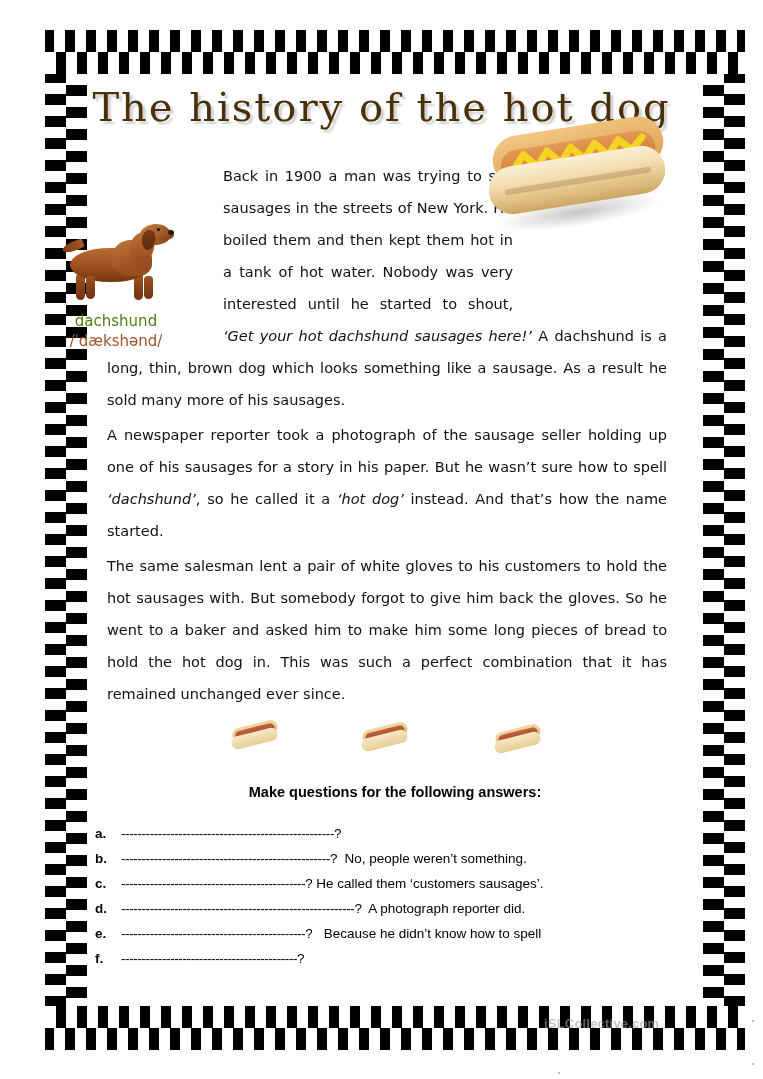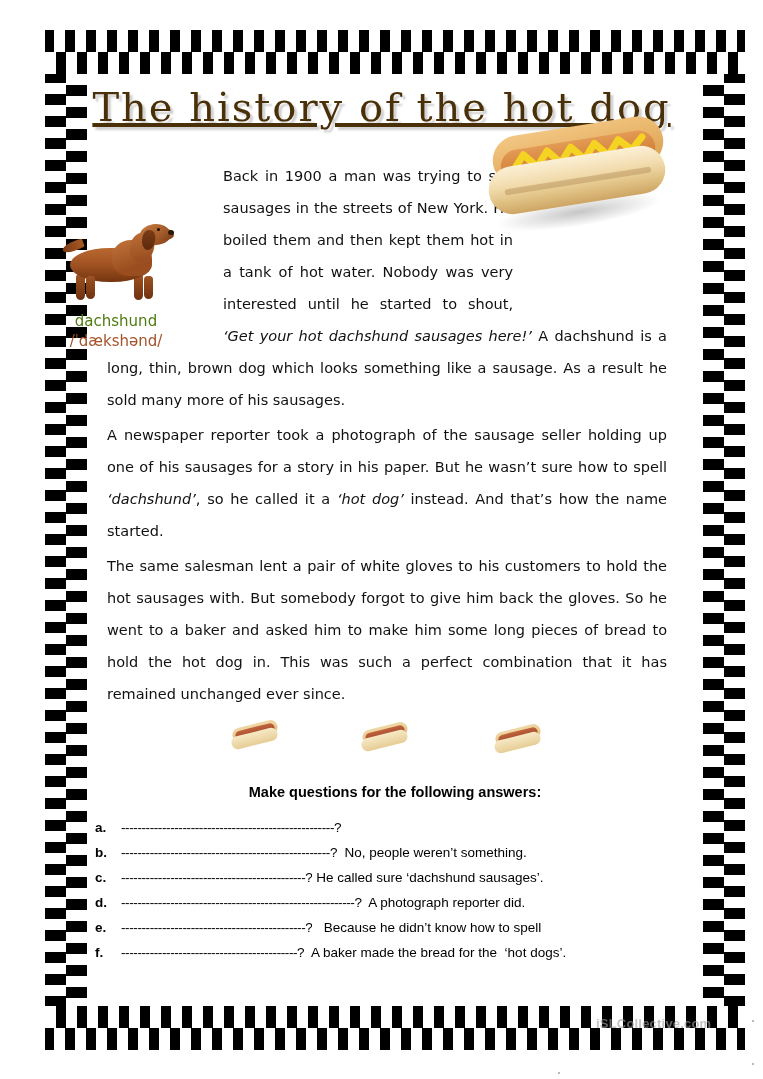--- a/index.html
+++ b/index.html
@@ -94,21 +94,20 @@
     top: 40px;
     width: 673px;
     text-align: center;
     font-family: "DejaVu Serif", serif;
     font-size: 40px;
     font-weight: 400;
     letter-spacing: 2px;
     color: #4a3008;
     text-shadow: 3px 3px 2px rgba(150,150,150,0.45);
     white-space: nowrap;
-    text-decoration: underline;
   }
 
   
   #story {
     position: absolute;
     left: 62px;
     top: 116px;
     width: 560px;
     font-family: "DejaVu Sans", sans-serif;
     font-size: 14.5px;
@@ -376,21 +375,21 @@
     left: 50px;
     top: 740px;
     width: 600px;
     font-family: "Liberation Sans", sans-serif;
     color: #000000;
   }
   #questions-heading {
     text-align: center;
     font-size: 14.5px;
     font-weight: bold;
-    margin-bottom: 15px;
+    margin-bottom: 21px;
   }
   .q-item {
     display: flex;
     align-items: baseline;
     font-size: 13.5px;
     line-height: 25px;
   }
   .q-letter {
     width: 26px;
     font-weight: bold;
@@ -406,21 +405,21 @@
   }
   .q-cont {
     font-size: 13.5px;
     line-height: 25px;
     padding-left: 26px;
   }
 
   
   #watermark {
     position: absolute;
-    left: 596px;
+    left: 544px;
     top: 1016px;
     font-family: "Liberation Sans", sans-serif;
     font-size: 13px;
     font-weight: bold;
     color: rgba(160,160,160,0.62);
     letter-spacing: 0.2px;
     z-index: 9;
     white-space: nowrap;
   }
   .dot-mark {
@@ -489,36 +488,35 @@
           <span class="q-dashes">----------------------------------------------------?</span>
         </div>
         <div class="q-item">
           <span class="q-letter">b.</span>
           <span class="q-dashes">---------------------------------------------------?</span>
           <span class="q-answer">  No, people weren’t something.</span>
         </div>
         <div class="q-item">
           <span class="q-letter">c.</span>
           <span class="q-dashes">---------------------------------------------?</span>
-          <span class="q-answer"> He called sure ‘dachshund sausages’.</span>
+          <span class="q-answer"> He called them ‘customers sausages’.</span>
         </div>
         <div class="q-item">
           <span class="q-letter">d.</span>
           <span class="q-dashes">---------------------------------------------------------?</span>
           <span class="q-answer">  A photograph reporter did.</span>
         </div>
         <div class="q-item">
           <span class="q-letter">e.</span>
           <span class="q-dashes">---------------------------------------------?</span>
           <span class="q-answer">   Because he didn’t know how to spell</span>
         </div>
         <div class="q-item">
           <span class="q-letter">f.</span>
           <span class="q-dashes">-------------------------------------------?</span>
-          <span class="q-answer">  A baker made the bread for the  ‘hot dogs’.</span>
         </div>
       </div>
   </div>
 
 </div>
 
 <div id="dog-figure">
   <div id="dog-art">
     <div id="dog-tail"></div>
     <div class="dog-leg" id="dog-leg-bl"></div>

